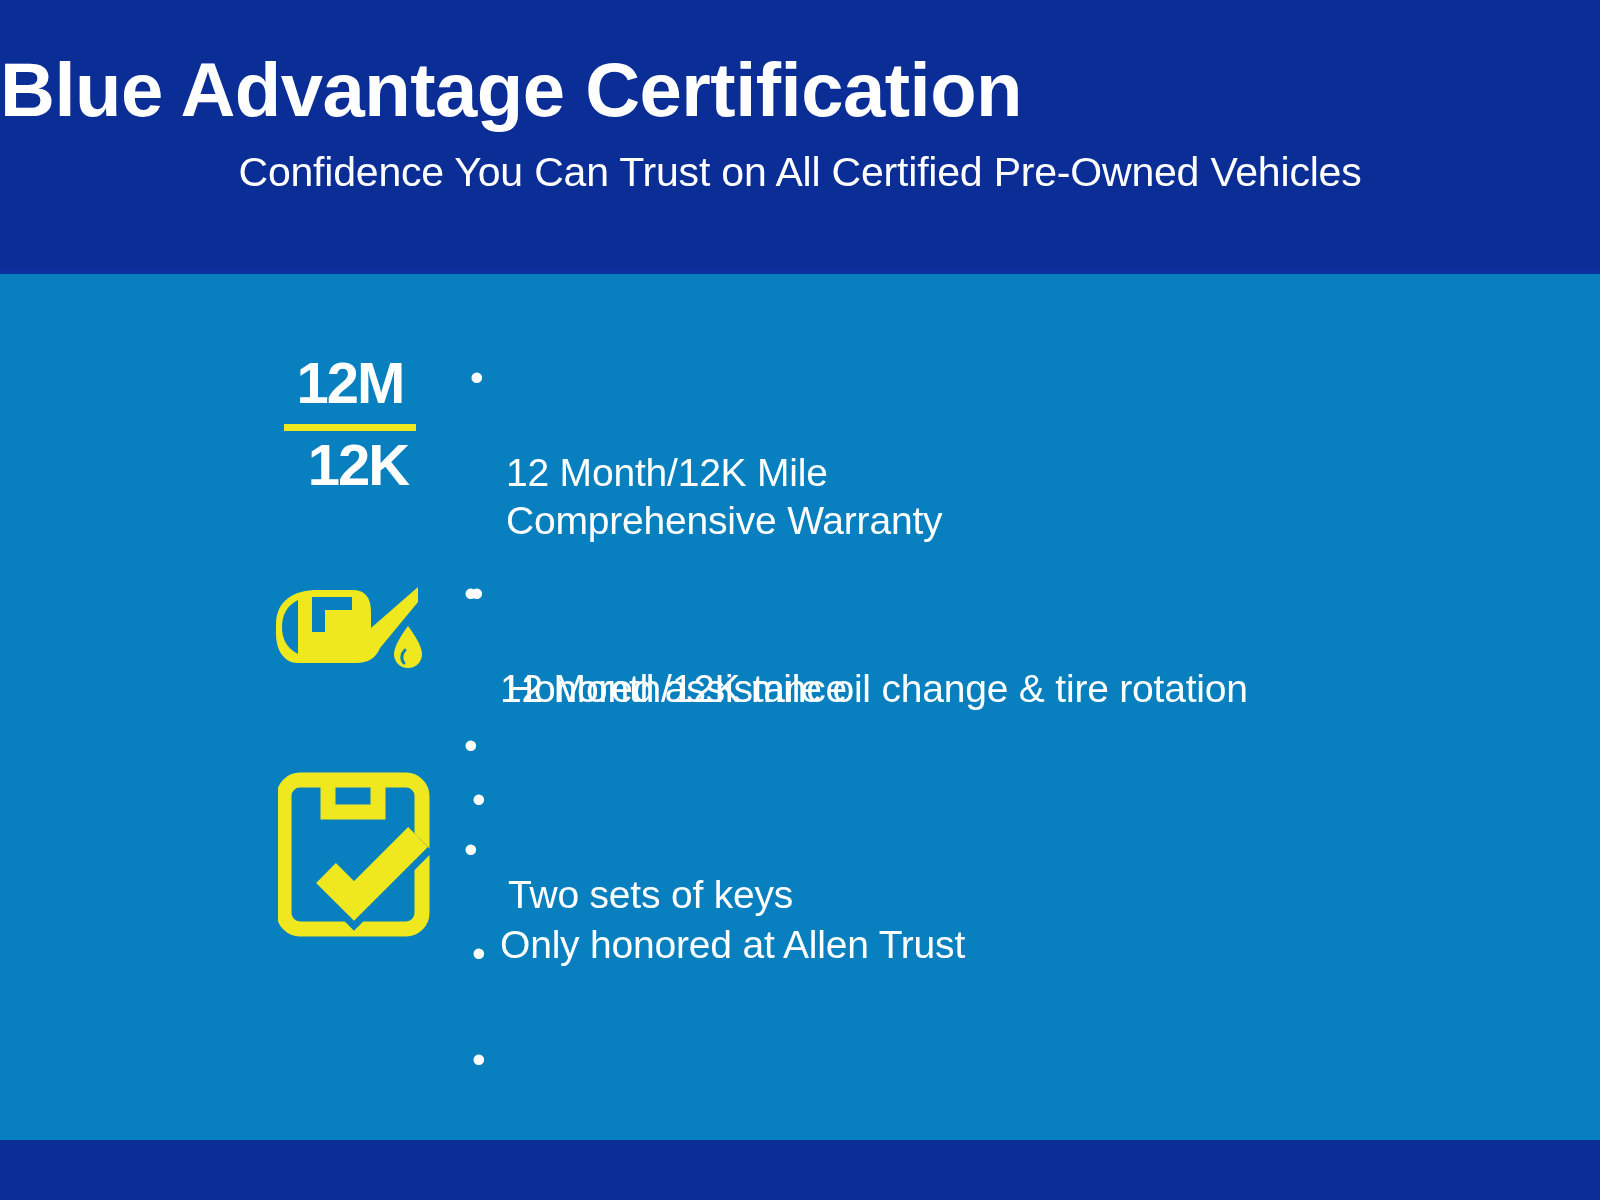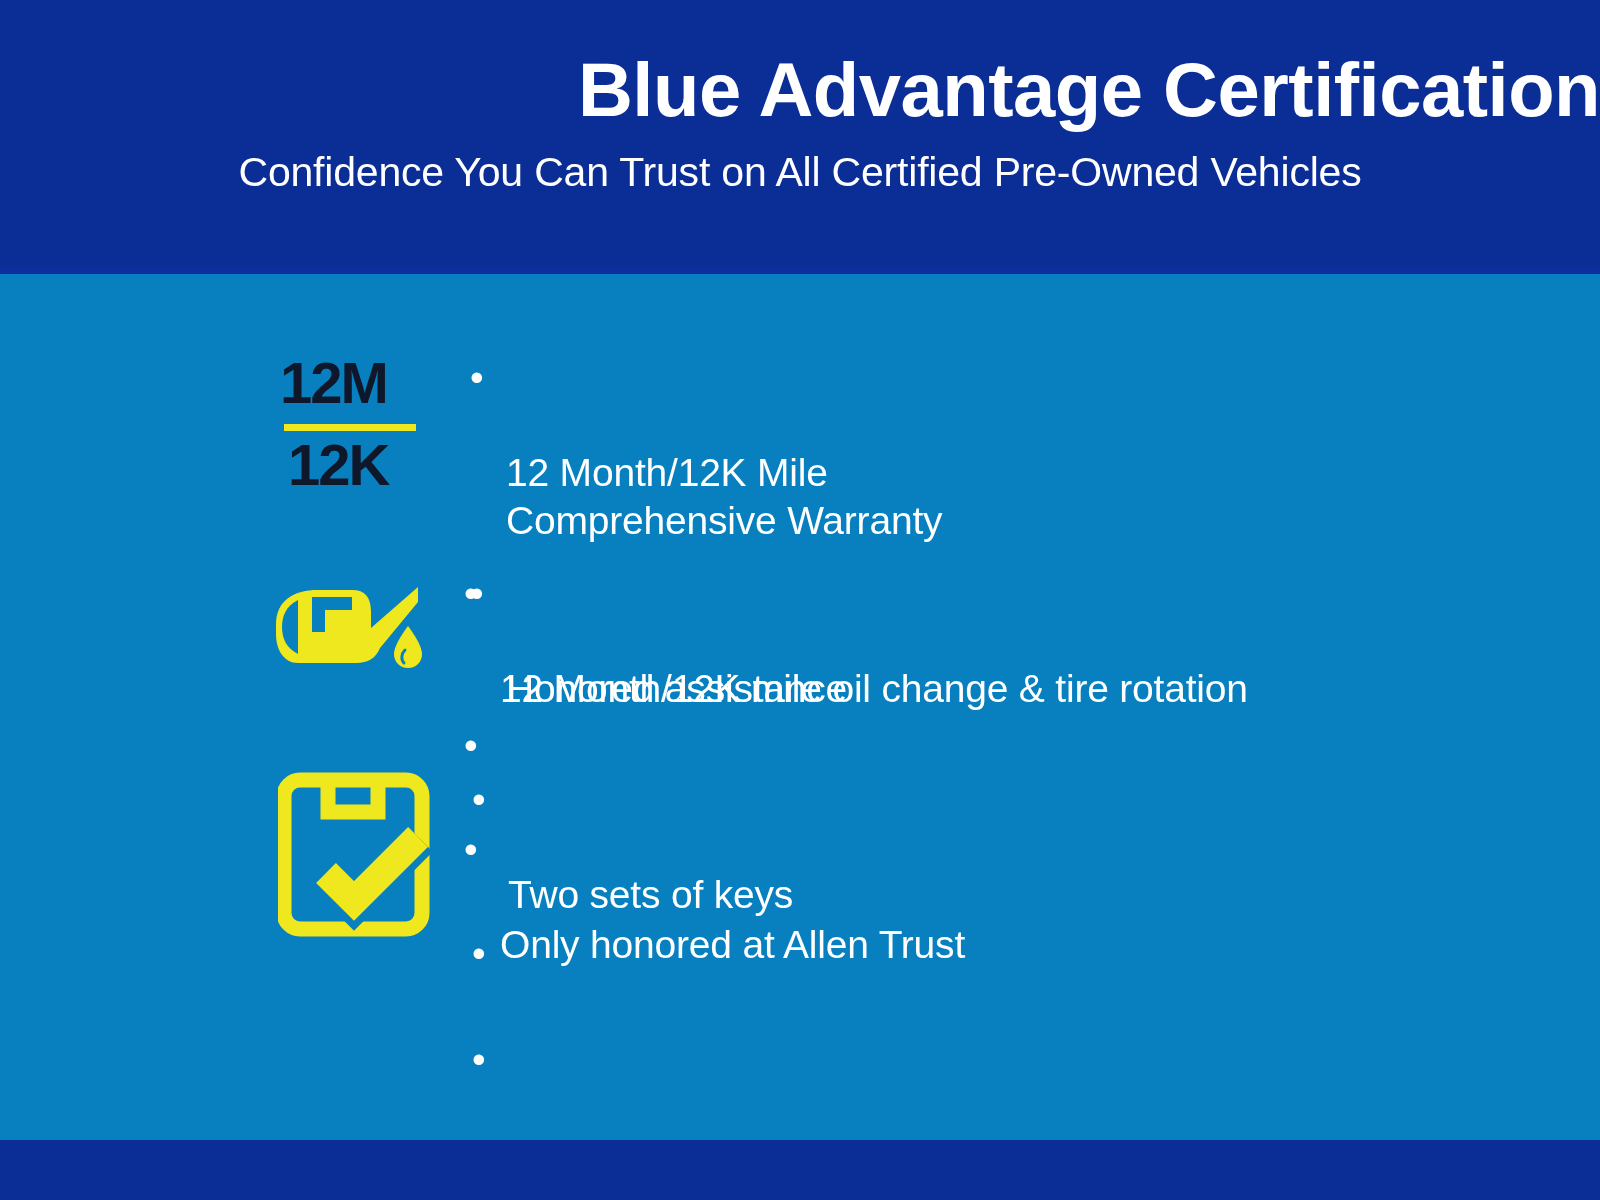--- a/index.html
+++ b/index.html
@@ -31,21 +31,21 @@
     top: 268px;
     width: 1600px;
     height: 6px;
     background: #0b2f9c;
   }
   .poster-title {
     position: absolute;
     left: 0;
     top: 52px;
     width: 1600px;
-    text-align: right;
+    text-align: left;
     color: #ffffff;
     font-size: 76px;
     font-weight: bold;
     letter-spacing: -0.5px;
     line-height: 1.0;
     white-space: nowrap;
   }
   .poster-subtitle {
     position: absolute;
     left: 0;
@@ -132,21 +132,22 @@
   #row-extras { left: 278px; top: 772px; width: 1120px; }
   #row-extras .benefit-icon { width: 150px; }
   #row-extras .benefit-list { margin-left: 38px; margin-top: 4px; }
   #row-extras .benefit-item { margin-bottom: 11px; }
 
   
   .fraction-icon {
     width: 140px;
     height: 148px;
     position: relative;
-    color: #0f172a;
+    color: #ffffff;
+    text-align: center;
   }
   .fraction-num, .fraction-den {
     font-size: 58px;
     font-weight: bold;
     letter-spacing: -2px;
     line-height: 1.0;
     font-family: "Liberation Sans", sans-serif;
   }
   .fraction-num { position: absolute; left: 0; top: 4px; width: 140px; }
   .fraction-bar {

